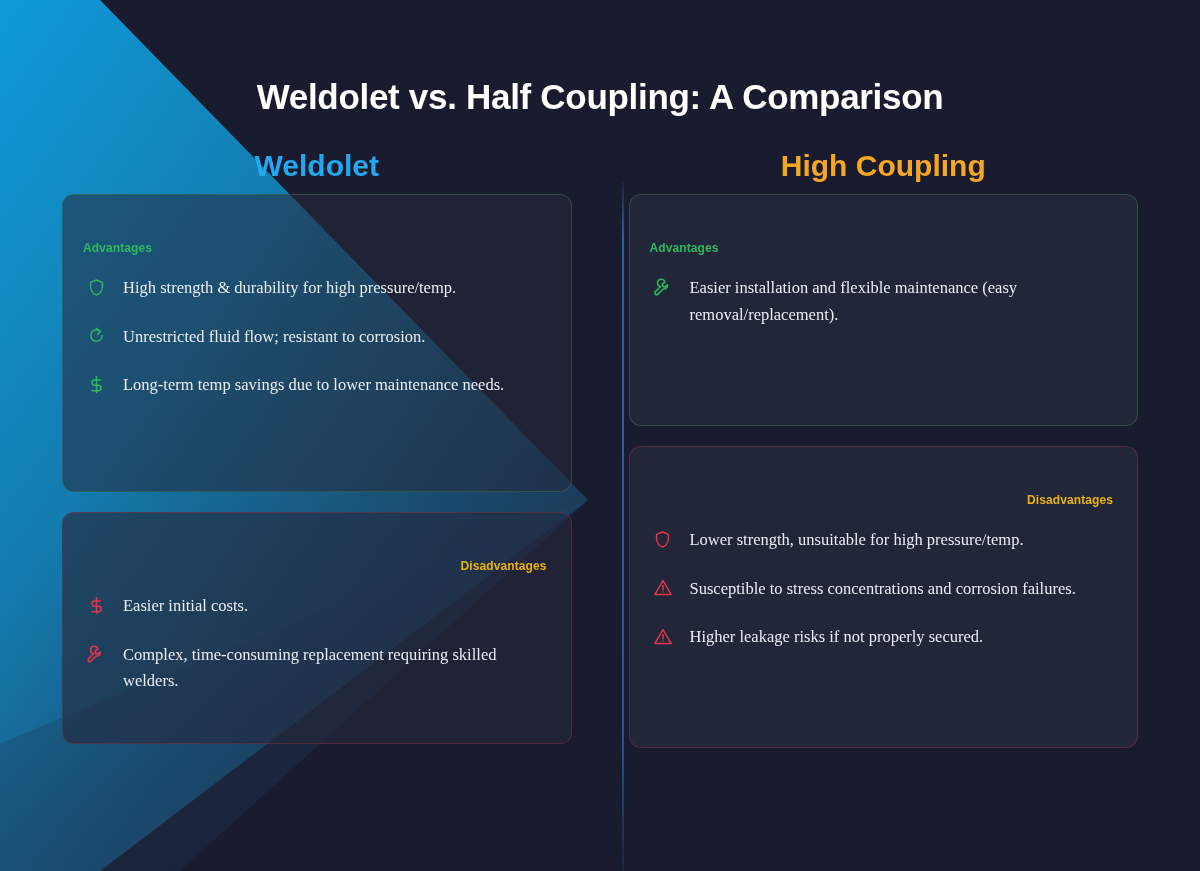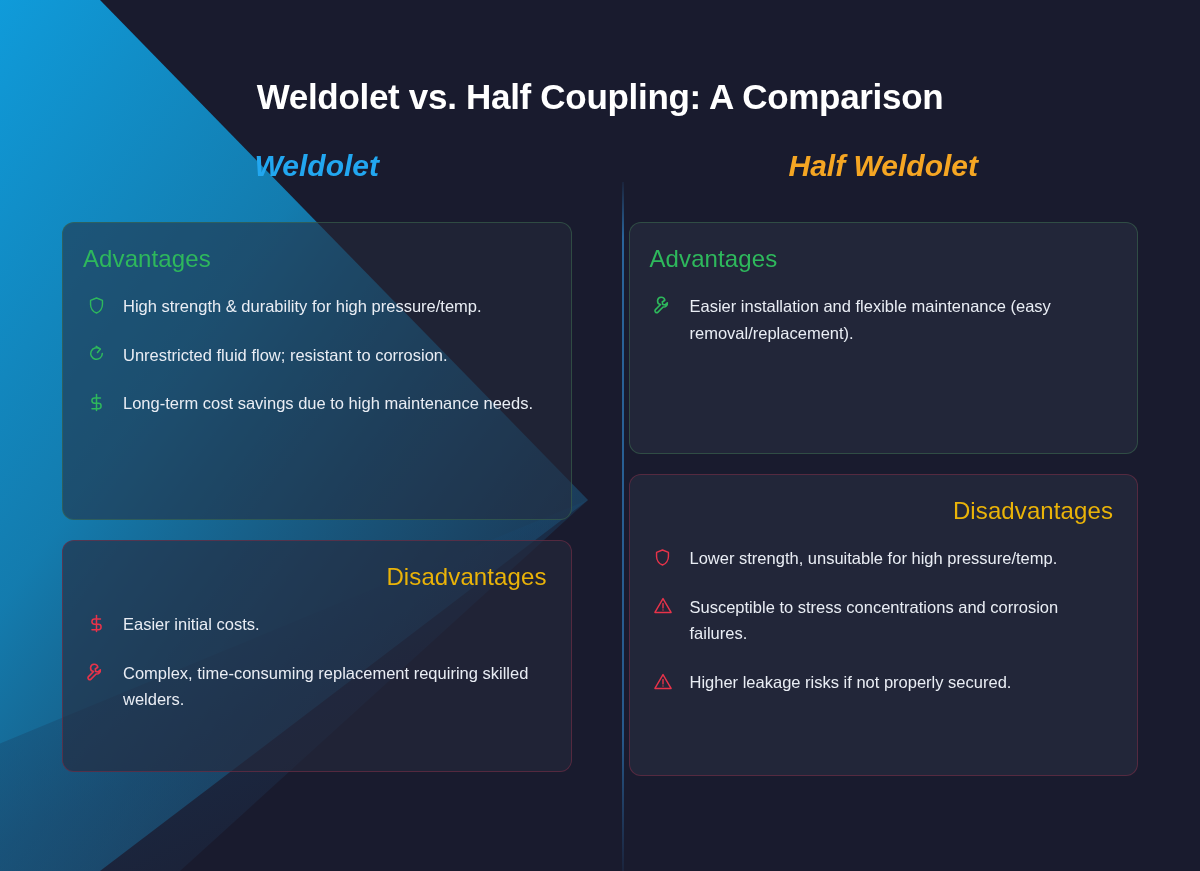--- a/index.html
+++ b/index.html
@@ -67,24 +67,23 @@
 
   .column {
     width: 529px;
   }
   .column.left  { margin-right: 57px; }
 
   .col-heading {
     text-align: center;
     font-size: 30px;
     font-weight: bold;
-    margin-bottom: 36px;
+    margin-bottom: 8px;
     height: 40px;
     line-height: 40px;
-    font-style: italic;
   }
   .col-heading.weldolet { color: #22a7f0; }
   .col-heading.halfcoupling { color: #f5a623; }
 
   
   .card {
     border-radius: 12px;
     padding: 22px 24px 24px 20px;
     margin-bottom: 20px;
     position: relative;
@@ -92,32 +91,34 @@
   .card.adv {
     background: rgba(37,41,60,0.82);
     border: 1px solid rgba(60,110,80,0.55);
   }
   .card.dis {
     background: rgba(37,41,60,0.82);
     border: 1px solid rgba(120,45,70,0.6);
   }
 
   .card-title {
-    font-size: 24px;
-    font-weight: normal;
+    font-size: 12px;
+    font-weight: bold;
     margin-bottom: 20px;
     letter-spacing: 0.1px;
+    margin-top: 24px;
   }
   .card-title.adv-t { color: #2eb85c; }
   .card-title.dis-t { color: #eab308; text-align: right; }
 
   .item {
     display: flex;
     align-items: flex-start;
     margin-bottom: 22px;
+    font-family: Liberation Serif, serif;
   }
   .item:last-child { margin-bottom: 0; }
 
   .item-icon {
     flex: 0 0 26px;
     width: 26px;
     height: 22px;
     display: flex;
     align-items: center;
     justify-content: center;
@@ -200,21 +201,21 @@
           <span class="item-text">Unrestricted fluid flow; resistant to corrosion.</span>
         </div>
 
         <div class="item">
           <span class="item-icon">
             <svg width="19" height="21" viewBox="0 0 24 24" fill="none" stroke="#2eb85c" stroke-width="1.9" stroke-linecap="round" stroke-linejoin="round">
               <line x1="12" y1="1.8" x2="12" y2="22.2"></line>
               <path d="M17 6.2H9.6a3.4 3.4 0 0 0 0 6.8h4.8a3.4 3.4 0 0 1 0 6.8H6.3"></path>
             </svg>
           </span>
-          <span class="item-text">Long-term cost savings due to high maintenance needs.</span>
+          <span class="item-text">Long-term temp savings due to lower maintenance needs.</span>
         </div>
       </div>
 
       <div class="card dis" id="card-weldolet-dis">
         <div class="card-title dis-t">Disadvantages</div>
 
         <div class="item">
           <span class="item-icon">
             <svg width="19" height="21" viewBox="0 0 24 24" fill="none" stroke="#e8334a" stroke-width="1.9" stroke-linecap="round" stroke-linejoin="round">
               <line x1="12" y1="1.8" x2="12" y2="22.2"></line>
@@ -230,21 +231,21 @@
               <path d="M14.2 6.3a4.4 4.4 0 1 0-5.1 5.1L3 17.5a2.1 2.1 0 0 0 3 3l6.1-6.1a4.4 4.4 0 0 0 5.1-5.1l-2.6 2.6-2.9-.6-.6-2.9z"></path>
             </svg>
           </span>
           <span class="item-text">Complex, time-consuming replacement requiring skilled welders.</span>
         </div>
       </div>
     </div>
 
     <div class="column right">
 
-      <div class="col-heading halfcoupling">Half Weldolet</div>
+      <div class="col-heading halfcoupling">High Coupling</div>
 
       <div class="card adv" id="card-hc-adv">
         <div class="card-title adv-t">Advantages</div>
 
 
         <div class="item">
           <span class="item-icon">
             <svg width="20" height="20" viewBox="0 0 24 24" fill="none" stroke="#2eb85c" stroke-width="1.9" stroke-linecap="round" stroke-linejoin="round">
               <path d="M14.2 6.3a4.4 4.4 0 1 0-5.1 5.1L3 17.5a2.1 2.1 0 0 0 3 3l6.1-6.1a4.4 4.4 0 0 0 5.1-5.1l-2.6 2.6-2.9-.6-.6-2.9z"></path>
             </svg>

